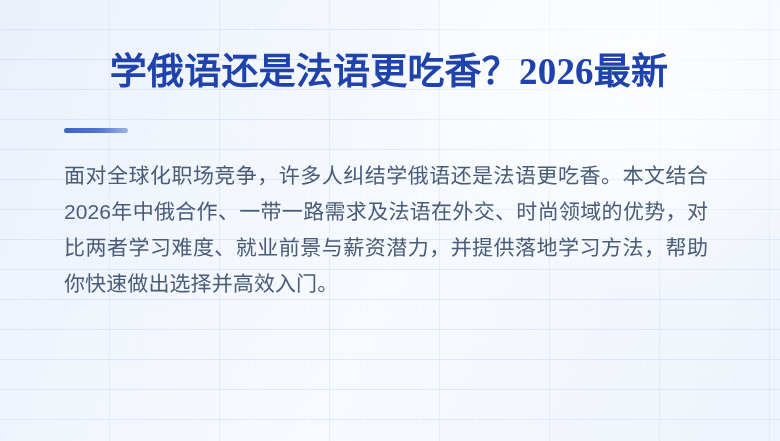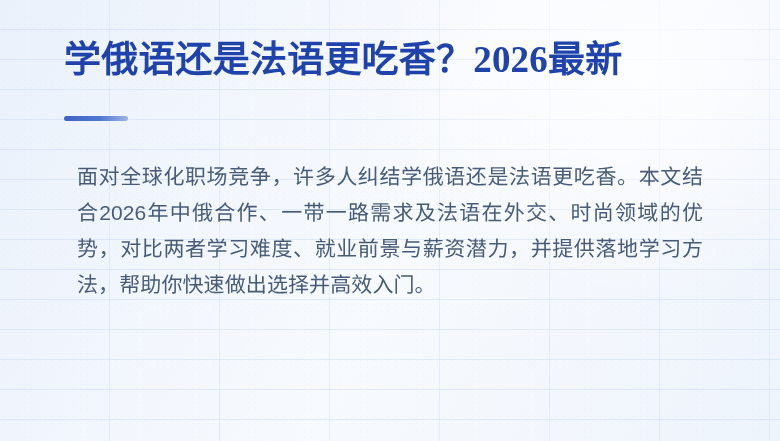--- a/index.html
+++ b/index.html
@@ -80,44 +80,45 @@
   }
 
   #content {
     position: relative;
     z-index: 3;
     padding: 0 64px;
   }
 
   #headline {
     margin: 0;
-    padding-top: 32px;
+    padding-top: 44px;
     color: #1f43ab;
     font-family: "Liberation Serif", "DejaVu Serif", serif;
     font-weight: 700;
     font-size: 37px;
     line-height: 55px;
     letter-spacing: 0.2px;
     max-width: 650px;
+    text-align: center;
   }
   #headline .hl-line {
     display: block;
     white-space: nowrap;
   }
 
   #divider {
     margin-top: 29px;
     width: 64px;
     height: 5px;
     border-radius: 3px;
     background: linear-gradient(to right, #3f63c4 0%, #5076d0 55%, #9db4e6 100%);
   }
 
   #summary {
-    margin: 13px;
+    margin: 0;
     padding-top: 25px;
     color: #485c78;
     font-family: "Liberation Sans", "DejaVu Sans", sans-serif;
     font-size: 21px;
     line-height: 36px;
     letter-spacing: 0.1px;
     max-width: 644px;
     text-align: justify;
     text-justify: inter-character;
   }

